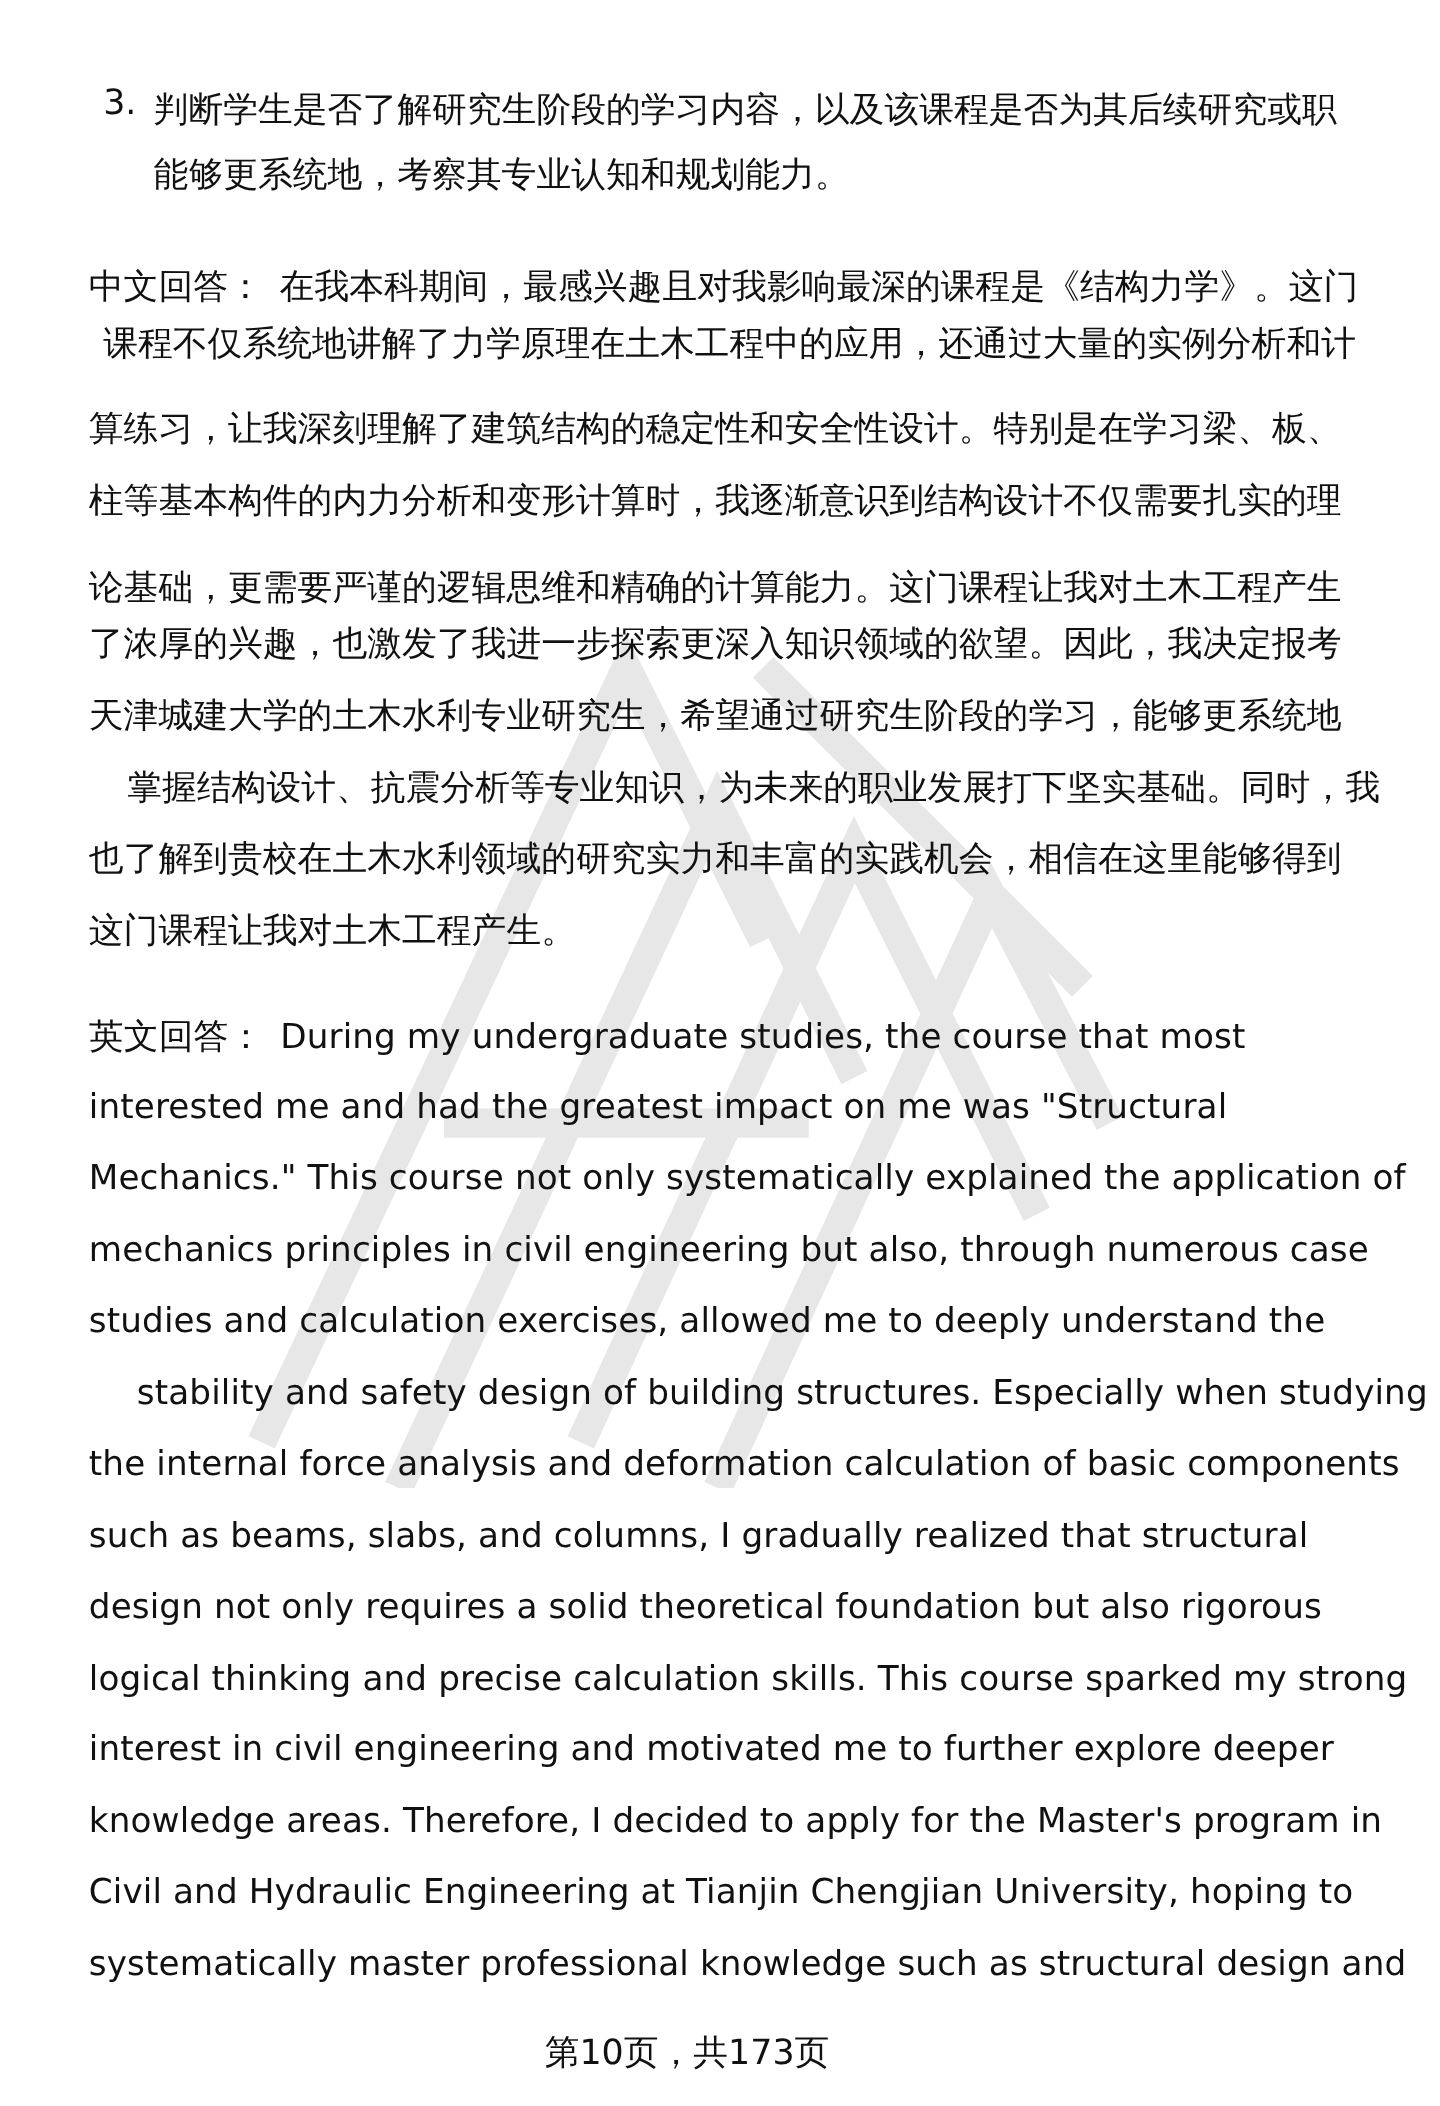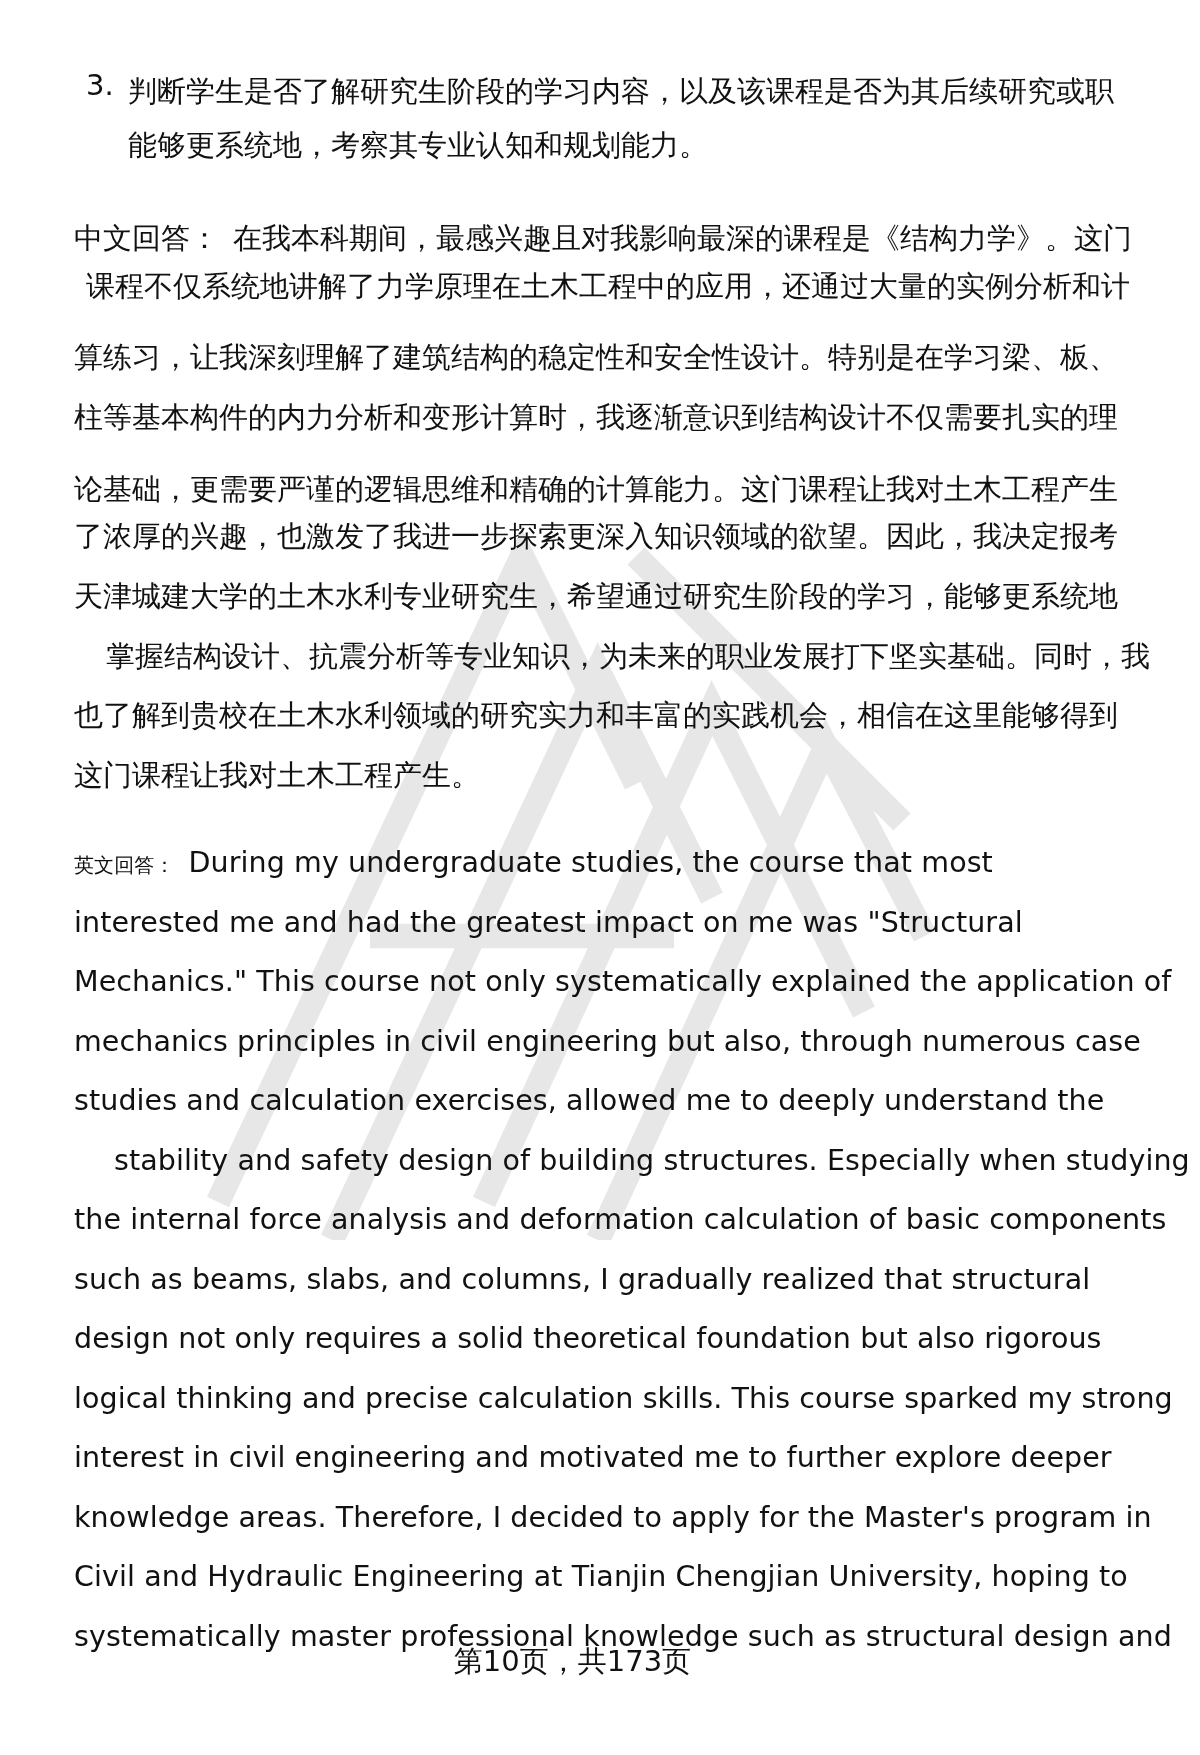--- a/index.html
+++ b/index.html
@@ -9,21 +9,21 @@
   }
   .watermark {
     position: absolute; left: 180px; top: 480px; width: 760px; height: 760px;
     pointer-events: none; opacity: 0.09; z-index: 0;
   }
   .page { position: absolute; left: 74px; top: 0; width: 1080px; z-index: 1; }
   .line { position: absolute; left: 0; white-space: nowrap; font-size: 29px; line-height: 40px; }
   .en { font-size: 28.5px; letter-spacing: 0.1px; }
   .num { position: absolute; left: 12px; font-size: 29px; line-height: 40px; }
   .footer {
-    position: absolute; left: 0; width: 1145px; top: 1641px; text-align: center;
+    position: absolute; left: 0; width: 1145px; top: 1690px; text-align: center;
     font-size: 29px; line-height: 40px; z-index: 1;
   }
 </style>
 </head>
 <body>
 
 <svg class="watermark" viewBox="0 0 100 100" preserveAspectRatio="none">
   <g fill="none" stroke="#000" stroke-width="3.2">
     <path d="M5 95 L45 10 L60 40"></path>
     <path d="M20 100 L55 25 L70 55"></path>
@@ -47,21 +47,21 @@
   <div class="line" style="top:337px;">算练习，让我深刻理解了建筑结构的稳定性和安全性设计。特别是在学习梁、板、</div>
   <div class="line" style="top:397px;">柱等基本构件的内力分析和变形计算时，我逐渐意识到结构设计不仅需要扎实的理</div>
   <div class="line" style="top:469px;">论基础，更需要严谨的逻辑思维和精确的计算能力。这门课程让我对土木工程产生</div>
   <div class="line" style="top:516px;">了浓厚的兴趣，也激发了我进一步探索更深入知识领域的欲望。因此，我决定报考</div>
   <div class="line" style="top:576px;">天津城建大学的土木水利专业研究生，希望通过研究生阶段的学习，能够更系统地</div>
   <div class="line" style="top:636px;margin-left:32px;">掌握结构设计、抗震分析等专业知识，为未来的职业发展打下坚实基础。同时，我</div>
   <div class="line" style="top:695px;">也了解到贵校在土木水利领域的研究实力和丰富的实践机会，相信在这里能够得到</div>
   <div class="line" style="top:755px;">这门课程让我对土木工程产生。</div>
 
   <div class="line en" style="top:843px;">
-    <span style="font-size:20px">英文回答：</span><span style="display:inline-block;width:14px"></span><span>During my undergraduate studies, the course that most</span>
+    <span style="font-size:29px">英文回答：</span><span style="display:inline-block;width:14px"></span><span>During my undergraduate studies, the course that most</span>
   </div>
   <div class="line en" style="top:903px;">interested me and had the greatest impact on me was "Structural</div>
   <div class="line en" style="top:962px;">Mechanics." This course not only systematically explained the application of</div>
   <div class="line en" style="top:1022px;">mechanics principles in civil engineering but also, through numerous case</div>
   <div class="line en" style="top:1081px;">studies and calculation exercises, allowed me to deeply understand the</div>
   <div class="line en" style="top:1141px;margin-left:40px;">stability and safety design of building structures. Especially when studying</div>
   <div class="line en" style="top:1200px;">the internal force analysis and deformation calculation of basic components</div>
   <div class="line en" style="top:1260px;">such as beams, slabs, and columns, I gradually realized that structural</div>
   <div class="line en" style="top:1319px;">design not only requires a solid theoretical foundation but also rigorous</div>
   <div class="line en" style="top:1379px;">logical thinking and precise calculation skills. This course sparked my strong</div>

